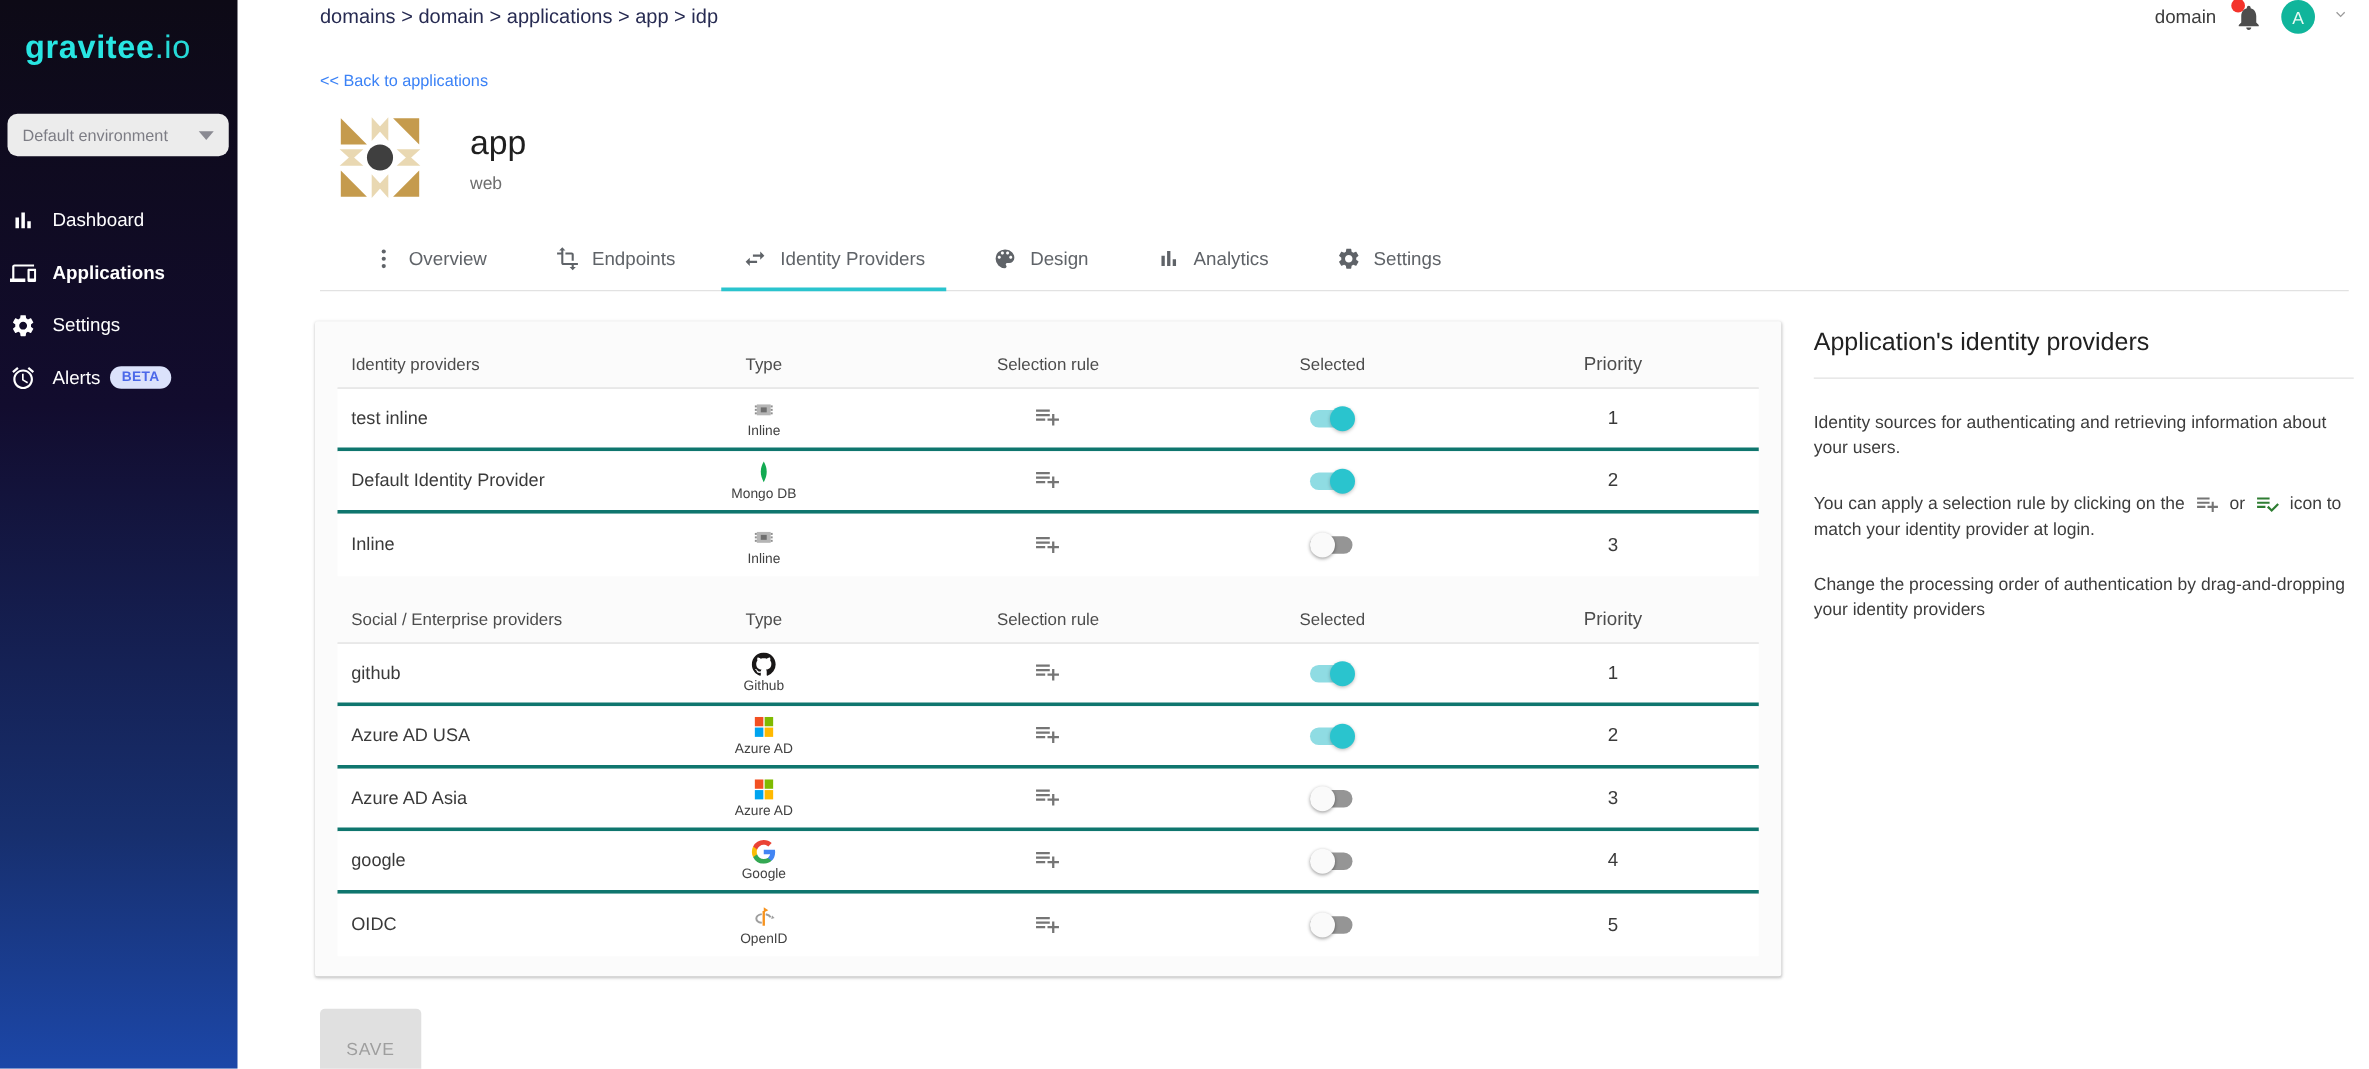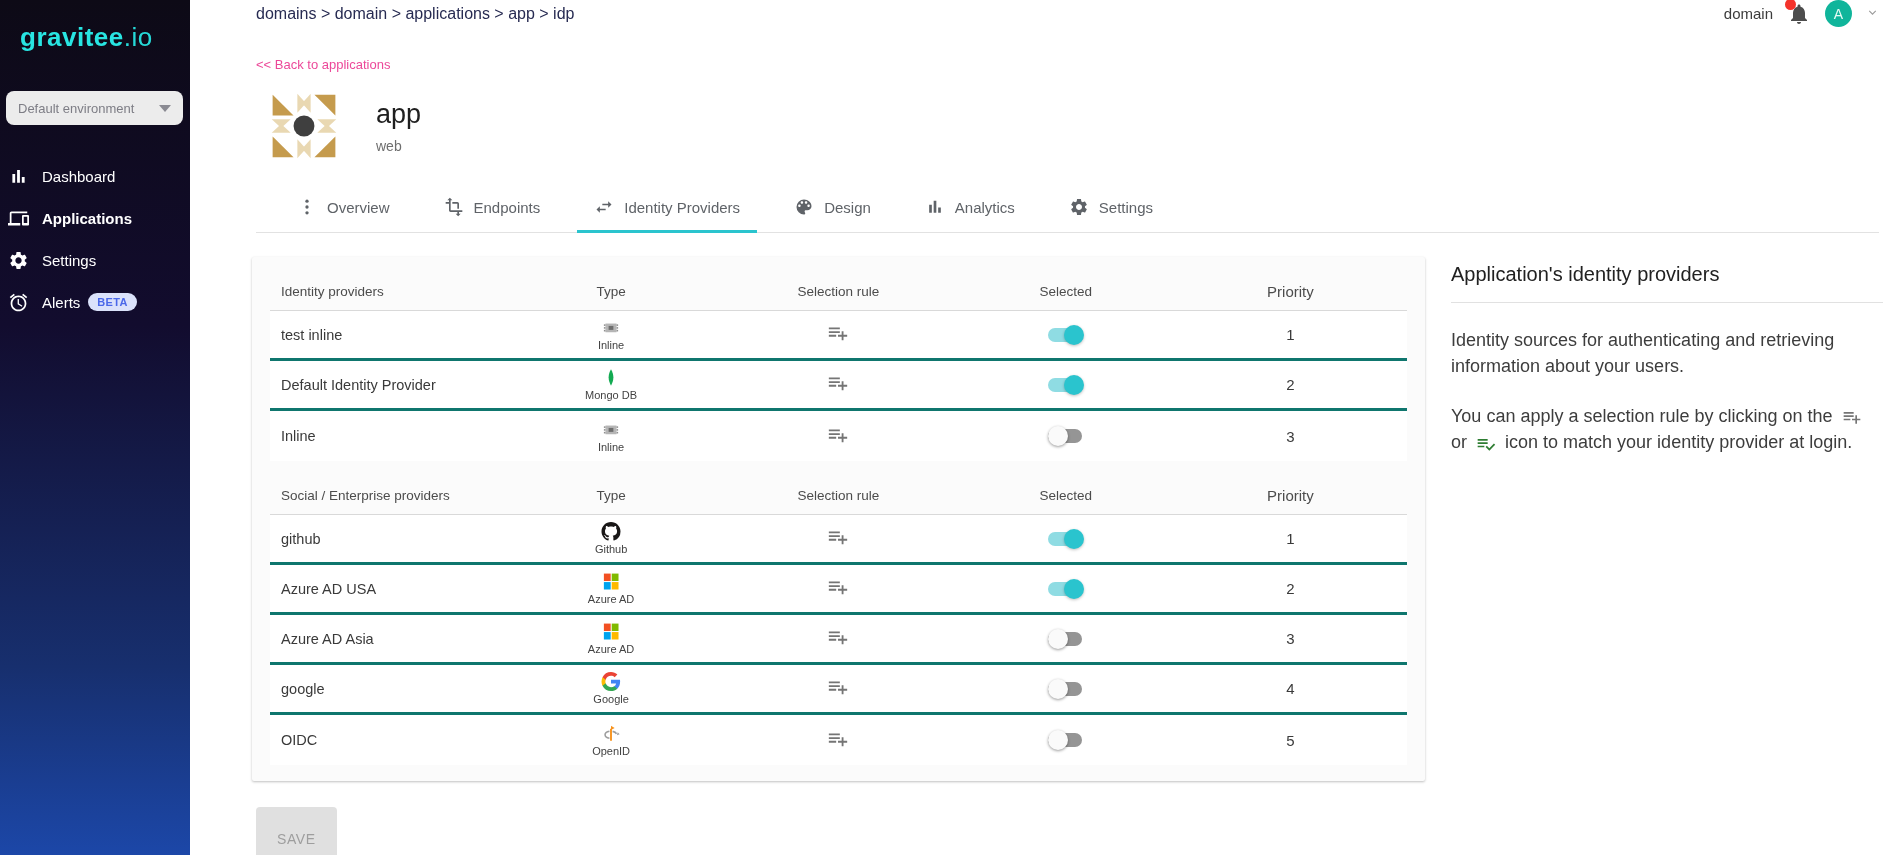--- a/index.html
+++ b/index.html
@@ -35,21 +35,21 @@
   .main { flex: 1; display: flex; flex-direction: column; margin-left: 40px; }
   .topbar { height: 40px; display: flex; align-items: center; padding: 0 16px 0 26px; }
   .breadcrumb { font-size: 16px; color: #272b52; }
   .top-right { margin-left: auto; display: flex; align-items: center; gap: 14px; }
   .domain-label { font-size: 15px; color: #3c3c3c; }
   .bell-wrap { position: relative; width: 24px; height: 24px; cursor: pointer; }
   .bell-wrap svg { width: 24px; height: 24px; color: #4d4d4d; }
   .bell-dot { position: absolute; top: -3px; left: -2px; width: 11px; height: 11px; border-radius: 50%; background: var(--red); }
   .avatar { width: 27px; height: 27px; border-radius: 50%; background: var(--avatar); color: #e7fbf4; display: flex; align-items: center; justify-content: center; font-size: 14px; cursor: pointer; }
   .user-caret svg { width: 13px; height: 13px; color: #9a9a9a; }
-  .back-link { margin: 30px 0 0 26px; font-size: 13px; color: #ec4899; cursor: pointer; width: max-content; }
+  .back-link { margin: 30px 0 0 26px; font-size: 13px; color: #3b82f6; cursor: pointer; width: max-content; }
   .app-header { display: flex; align-items: center; margin: 16px 0 0 36px; }
   .app-avatar { width: 76px; height: 76px; }
   .app-titles { margin-left: 34px; }
   .app-title { font-size: 27px; font-weight: 500; color: #1f1f1f; }
   .app-subtitle { font-size: 14px; color: #6e6e6e; margin-top: 8px; }
   
   .tabs { display: flex; margin: 20px 16px 0 26px; border-bottom: 1px solid #e2e2e2; padding-left: 14px; }
   .tab { display: flex; align-items: center; gap: 10px; padding: 13px 27px 15px; background: none; border: none; font-family: inherit; font-size: 15px; color: #5f6368; cursor: pointer; position: relative; }
   .tab .tab-icon { width: 20px; height: 20px; display: inline-flex; }
   .tab .tab-icon svg { width: 100%; height: 100%; }
@@ -79,21 +79,21 @@
   
   .toggle { position: relative; width: 36px; height: 20px; cursor: pointer; }
   .toggle .track { position: absolute; top: 3px; left: 0; width: 34px; height: 14px; border-radius: 7px; background: #959595; }
   .toggle .thumb { position: absolute; top: 0; left: 0; width: 20px; height: 20px; border-radius: 50%; background: #fafafa; box-shadow: 0 1px 3px rgba(0,0,0,.4); }
   .toggle.on .track { background: var(--toggle-track); }
   .toggle.on .thumb { left: 16px; background: var(--accent); box-shadow: 0 1px 3px rgba(0,0,0,.25); }
   
   .side-panel { flex: 1; padding-top: 6px; }
   .side-panel h2 { font-size: 20px; font-weight: 400; color: #212121; margin-bottom: 16px; }
   .panel-divider { border-bottom: 1px solid #e1e1e1; margin-bottom: 24px; }
-  .side-panel p { font-size: 18px; color: #3d3d3d; line-height: 1.45; margin-bottom: 24px; max-width: 478px; }
+  .side-panel p { font-size: 14px; color: #3d3d3d; line-height: 1.45; margin-bottom: 24px; max-width: 478px; }
   .inline-icon { display: inline-flex; vertical-align: middle; margin: 0 4px; }
   .inline-icon svg { width: 20px; height: 20px; }
   .inline-icon.gray svg { color: #757575; }
   .inline-icon.green svg { color: var(--check-green); }
   
   .save-btn {
     margin: 26px 0 0 26px; width: max-content; padding: 24px 21px;
     background: #e0e0e0; color: #9e9e9e; border: none; border-radius: 4px;
     font-family: inherit; font-size: 14px; letter-spacing: .6px; cursor: pointer;
   }
@@ -507,17 +507,18 @@
             </svg>
           </span>
         <span>or</span>
         <span class="inline-icon green" id="icon-rule-check">
             <svg viewBox="0 0 24 24" fill="currentColor">
               <path d="M14 10H2v2h12v-2zm0-4H2v2h12V6zM2 16h8v-2H2v2zm19.5-4.5L23 13l-6.99 7-4.51-4.5L13 14l3.01 3 5.49-5.5z"></path>
             </svg>
           </span>
         <span>icon to match your identity provider at login.</span>
       </p>
+      <p>Change the processing order of authentication by drag-and-dropping your identity providers</p>
     </div>
   </div>
 
   <button class="save-btn">SAVE</button>
 </div>
 
 </body></html>

